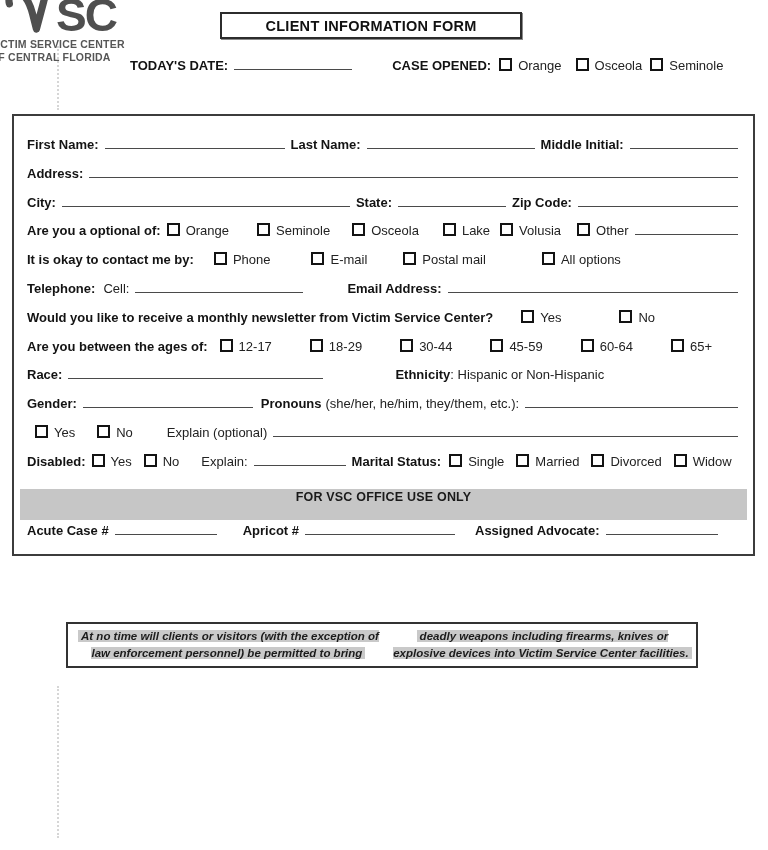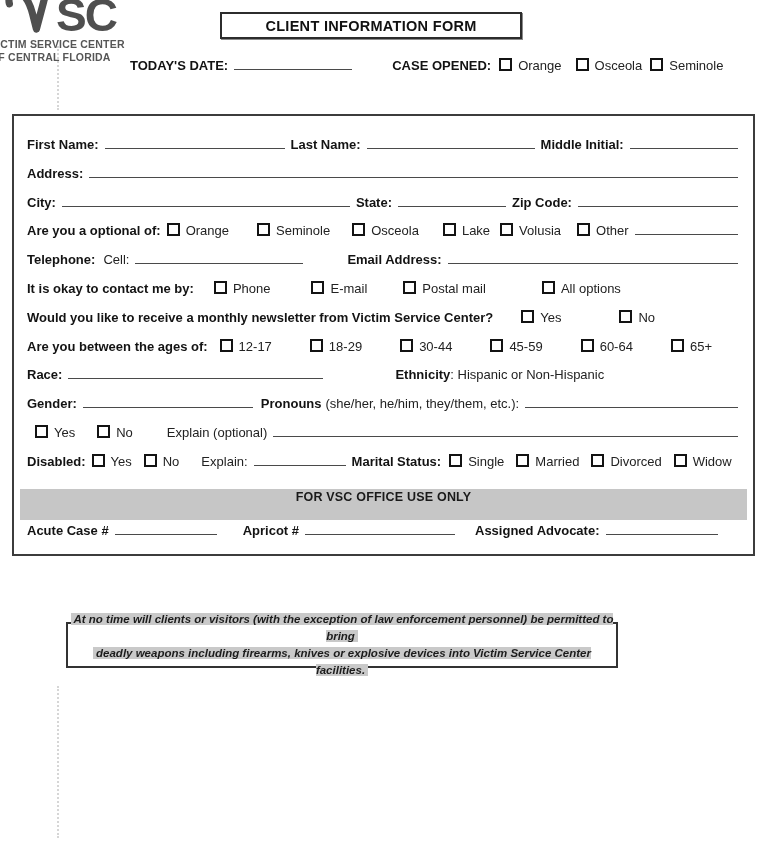--- a/index.html
+++ b/index.html
@@ -78,23 +78,23 @@
   .office-bar {
     margin: 6px -7px 0 -7px; height: 31px;
     background: #c6c6c6;
     text-align: center; font-weight: bold; font-size: 12.5px; color: #1a1a1a;
     line-height: 17px; letter-spacing: 0.2px;
   }
   .office-row { margin-top: 3px; }
 
   
   .notice-box {
-    position: absolute; left: 66px; top: 622px; width: 552px; height: 46px;
+    position: absolute; left: 66px; top: 622px; width: 632px; height: 46px;
     border: 2px solid #333; box-sizing: border-box;
-    display: flex; flex-direction: column; justify-content: center;
+    display: flex; flex-direction: row; align-items: center; justify-content: center;
     font-size: 11.5px; font-weight: bold; font-style: italic; color: #1c1c1c;
     line-height: 17px; text-align: center;
   }
   .notice-box span { background: #c9c9c9; padding: 0 3px; }
 </style>
 </head>
 <body>
 
 <div class="page">
 
@@ -155,33 +155,33 @@
       <span class="opt" style="margin-left:6px"><span class="cb"></span><span>Orange</span></span>
       <span class="opt" style="margin-left:28px"><span class="cb"></span><span>Seminole</span></span>
       <span class="opt" style="margin-left:22px"><span class="cb"></span><span>Osceola</span></span>
       <span class="opt" style="margin-left:24px"><span class="cb"></span><span>Lake</span></span>
       <span class="opt" style="margin-left:10px"><span class="cb"></span><span>Volusia</span></span>
       <span class="opt" style="margin-left:16px"><span class="cb"></span><span>Other</span></span>
       <span class="ln grow"></span>
     </div>
 
     <div class="frow">
-      <span class="b">Telephone:</span>
-      <span style="margin-left:8px">Cell:</span>
-      <span class="ln" style="width:168px"></span>
-      <span class="b" style="margin-left:44px">Email Address:</span>
-      <span class="ln grow"></span>
-    </div>
-
-    <div class="frow">
       <span class="b">It is okay to contact me by:</span>
       <span class="opt" style="margin-left:20px"><span class="cb"></span><span>Phone</span></span>
       <span class="opt" style="margin-left:41px"><span class="cb"></span><span>E-mail</span></span>
       <span class="opt" style="margin-left:36px"><span class="cb"></span><span>Postal mail</span></span>
       <span class="opt" style="margin-left:56px"><span class="cb"></span><span>All options</span></span>
+    </div>
+
+    <div class="frow">
+      <span class="b">Telephone:</span>
+      <span style="margin-left:8px">Cell:</span>
+      <span class="ln" style="width:168px"></span>
+      <span class="b" style="margin-left:44px">Email Address:</span>
+      <span class="ln grow"></span>
     </div>
 
     <div class="frow">
       <span class="b">Would you like to receive a monthly newsletter from Victim Service Center?</span>
       <span class="opt" style="margin-left:28px"><span class="cb"></span><span>Yes</span></span>
       <span class="opt" style="margin-left:58px"><span class="cb"></span><span>No</span></span>
     </div>
 
     <div class="frow">
       <span class="b">Are you between the ages of:</span>

